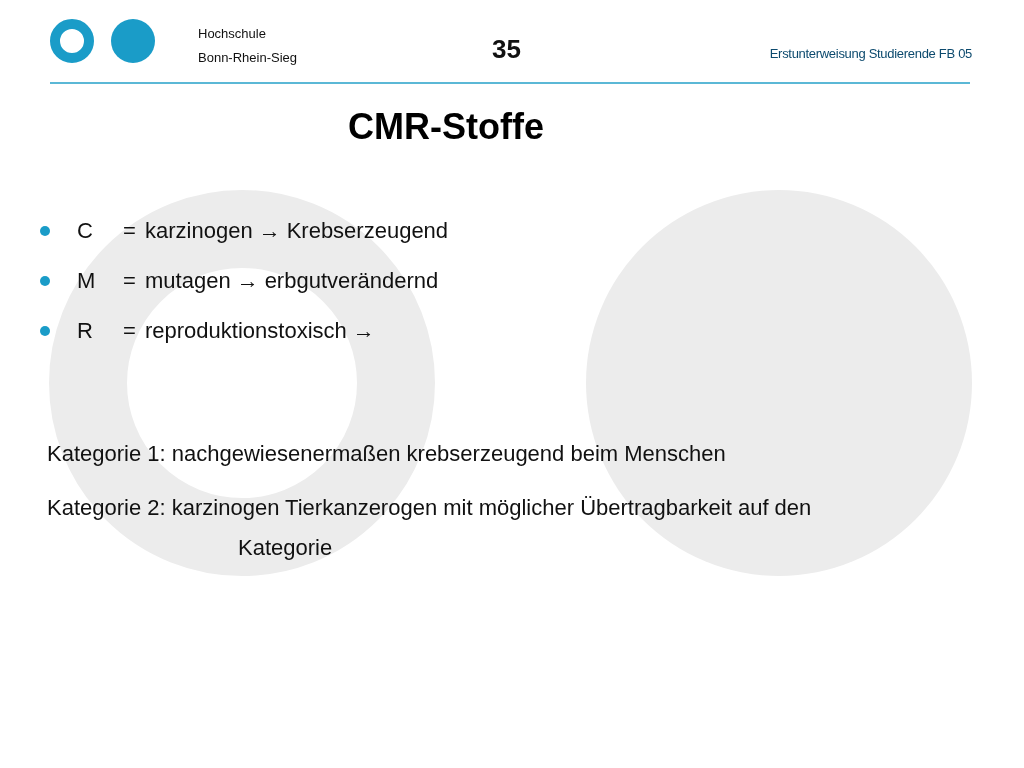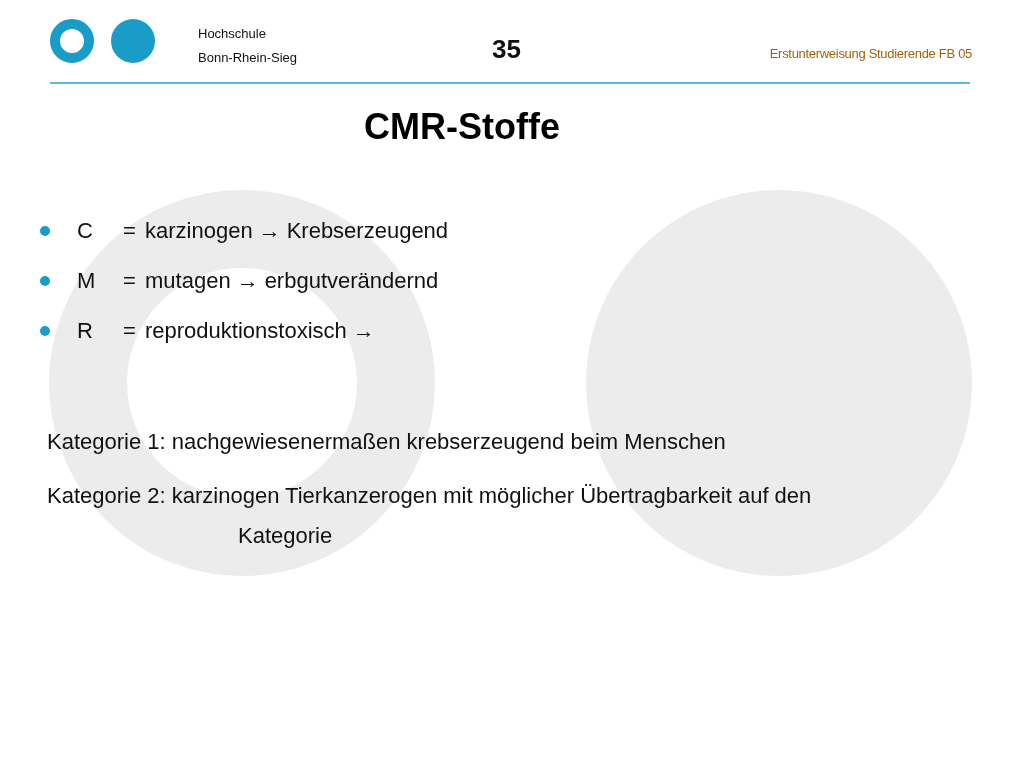--- a/index.html
+++ b/index.html
@@ -7,34 +7,34 @@
          font-family:"Liberation Sans", sans-serif; color:#111; }
   .bg-ring { position:absolute; border-radius:50%; box-sizing:border-box; }
   .ring-left { left:49px; top:190px; width:386px; height:386px; border:78px solid #ececec; background:transparent; }
   .ring-right { left:586px; top:190px; width:386px; height:386px; background:#ececec; }
 
   .logo-ring { position:absolute; left:50px; top:19px; width:44px; height:44px; border-radius:50%;
                border:10px solid #1a9cc8; box-sizing:border-box; }
   .logo-dot { position:absolute; left:111px; top:19px; width:44px; height:44px; border-radius:50%; background:#1a9cc8; }
   .school { position:absolute; left:198px; top:22px; font-size:13px; font-weight:normal; line-height:24px; color:#111; }
   .page-num { position:absolute; left:492px; top:34px; font-size:26px; font-weight:bold; color:#111; }
-  .course { position:absolute; right:52px; top:46px; font-size:13px; color:#a16207; letter-spacing:-0.3px; }
+  .course { position:absolute; right:52px; top:46px; font-size:13px; color:#0c4a6e; letter-spacing:-0.3px; }
   .rule { position:absolute; left:50px; top:82px; width:920px; height:2px; background:#5bb8d6; }
 
-  .title { position:absolute; left:0; width:892px; top:106px; text-align:center; font-size:36px; font-weight:bold; color:#000;padding-left:16px; }
+  .title { position:absolute; left:0; width:892px; top:106px; text-align:center; font-size:36px; font-weight:bold; color:#000; }
 
   .bullets { position:absolute; left:40px; top:206px; }
   .bullet { display:flex; align-items:center; height:50px; font-size:22px; color:#111; }
   .dot { width:10px; height:10px; border-radius:50%; background:#1a9cc8; margin-right:27px; }
   .letter { width:46px; }
   .eq { width:22px; }
   .arrow { font-weight:bold; margin:0 6px; }
 
   .cats { position:absolute; left:47px; top:422px; font-size:22px; color:#111; }
-  .cat { margin-bottom:14px; line-height:40px; }
+  .cat { margin-bottom:14px; line-height:40px;margin-top:12px; }
   .cat .cont { display:block; padding-left:191px; }
 </style>
 </head>
 <body>
 
 <div class="bg-ring ring-left"></div>
 <div class="bg-ring ring-right"></div>
 
 <div class="logo-ring"></div>
 <div class="logo-dot"></div>

